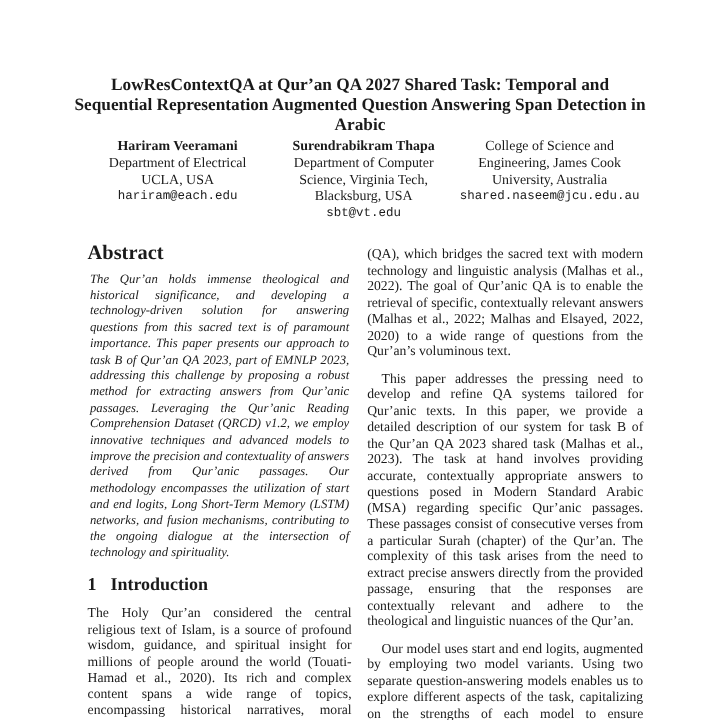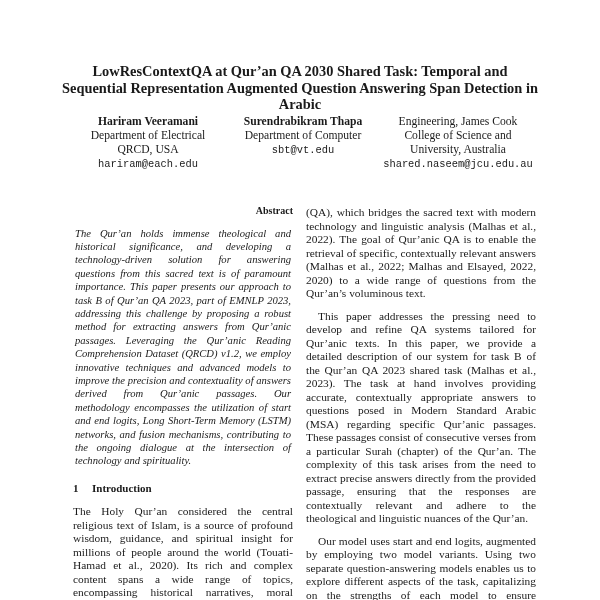--- a/index.html
+++ b/index.html
@@ -8,48 +8,50 @@
   .authors { position: absolute; top: 115px; left: 68px; width: 470px; display: flex; }
   .author { text-align: center; font-size: 11.6px; line-height: 14px; }
   .author.a1 { width: 160px; }
   .author.a2 { width: 150px; }
   .author.a3 { width: 160px; }
   .author .name { font-weight: bold; }
   .author .email { font-family: "Liberation Mono", monospace; font-size: 10.4px; }
   .col { position: absolute; font-size: 11.4px; line-height: 13.5px; text-align: justify; }
   .col.left { left: 73px; top: 204px; width: 220px; }
   .col.right { left: 306px; top: 206px; width: 230px; }
-  .abstract-head { text-align: right; font-weight: bold; font-size: 10px; margin-bottom: 9px; }
+  .abstract-head { text-align: left; font-weight: bold; font-size: 17px; margin-bottom: 9px; }
   .abstract-text { font-size: 10.6px; line-height: 13.4px; padding: 0 2px; font-style: italic; }
-  .section-head { font-weight: bold; font-size: 11px; margin-top: 14px; margin-bottom: 10px; }
+  .section-head { font-weight: bold; font-size: 15px; margin-top: 14px; margin-bottom: 10px; }
   .section-head .num { display: inline-block; width: 19px; }
   .para { margin: 0; }
   .para.indent { text-indent: 12px; margin-top: 9px; }
   p { margin: 0; }
 </style>
 </head>
 <body>
 
-<div class="title">LowResContextQA at Qur’an QA 2030 Shared Task: Temporal and Sequential Representation Augmented Question Answering Span Detection in Arabic</div>
+<div class="title">LowResContextQA at Qur’an QA 2027 Shared Task: Temporal and Sequential Representation Augmented Question Answering Span Detection in Arabic</div>
 
 <div class="authors">
   <div class="author a1">
     <div class="name">Hariram Veeramani</div>
     <div>Department of Electrical</div>
-    <div>QRCD, USA</div>
+    <div>UCLA, USA</div>
     <div class="email">hariram@each.edu</div>
   </div>
   <div class="author a2">
     <div class="name">Surendrabikram Thapa</div>
     <div>Department of Computer</div>
+    <div>Science, Virginia Tech,</div>
+    <div>Blacksburg, USA</div>
     <div class="email">sbt@vt.edu</div>
   </div>
   <div class="author a3">
+    <div>College of Science and</div>
     <div>Engineering, James Cook</div>
-    <div>College of Science and</div>
     <div>University, Australia</div>
     <div class="email">shared.naseem@jcu.edu.au</div>
   </div>
 </div>
 
 <div class="col left">
   <div class="abstract-head">Abstract</div>
   <p class="abstract-text">The Qur’an holds immense theological and historical significance, and developing a technology-driven solution for answering questions from this sacred text is of paramount importance. This paper presents our approach to task B of Qur’an QA 2023, part of EMNLP 2023, addressing this challenge by proposing a robust method for extracting answers from Qur’anic passages. Leveraging the Qur’anic Reading Comprehension Dataset (QRCD) v1.2, we employ innovative techniques and advanced models to improve the precision and contextuality of answers derived from Qur’anic passages. Our methodology encompasses the utilization of start and end logits, Long Short-Term Memory (LSTM) networks, and fusion mechanisms, contributing to the ongoing dialogue at the intersection of technology and spirituality.</p>
   <div class="section-head">
     <span class="num">1</span><span>Introduction</span>

